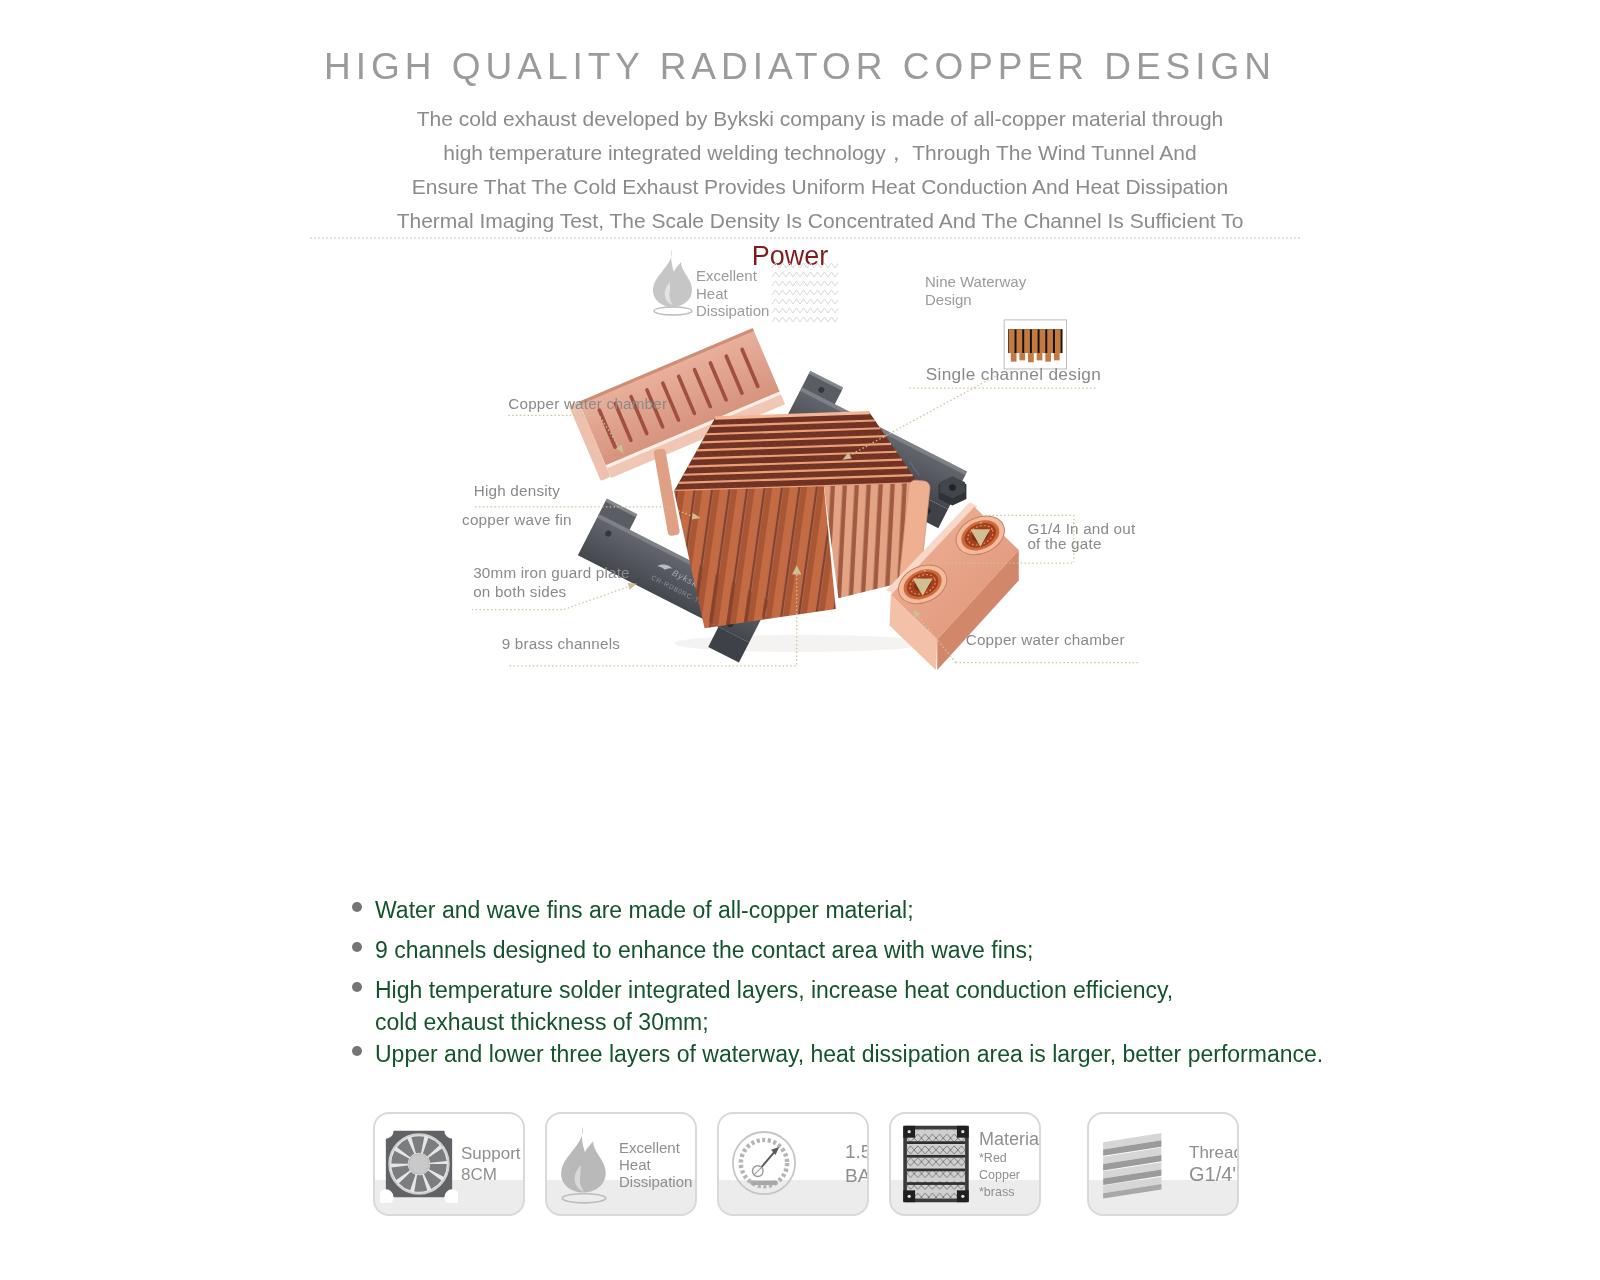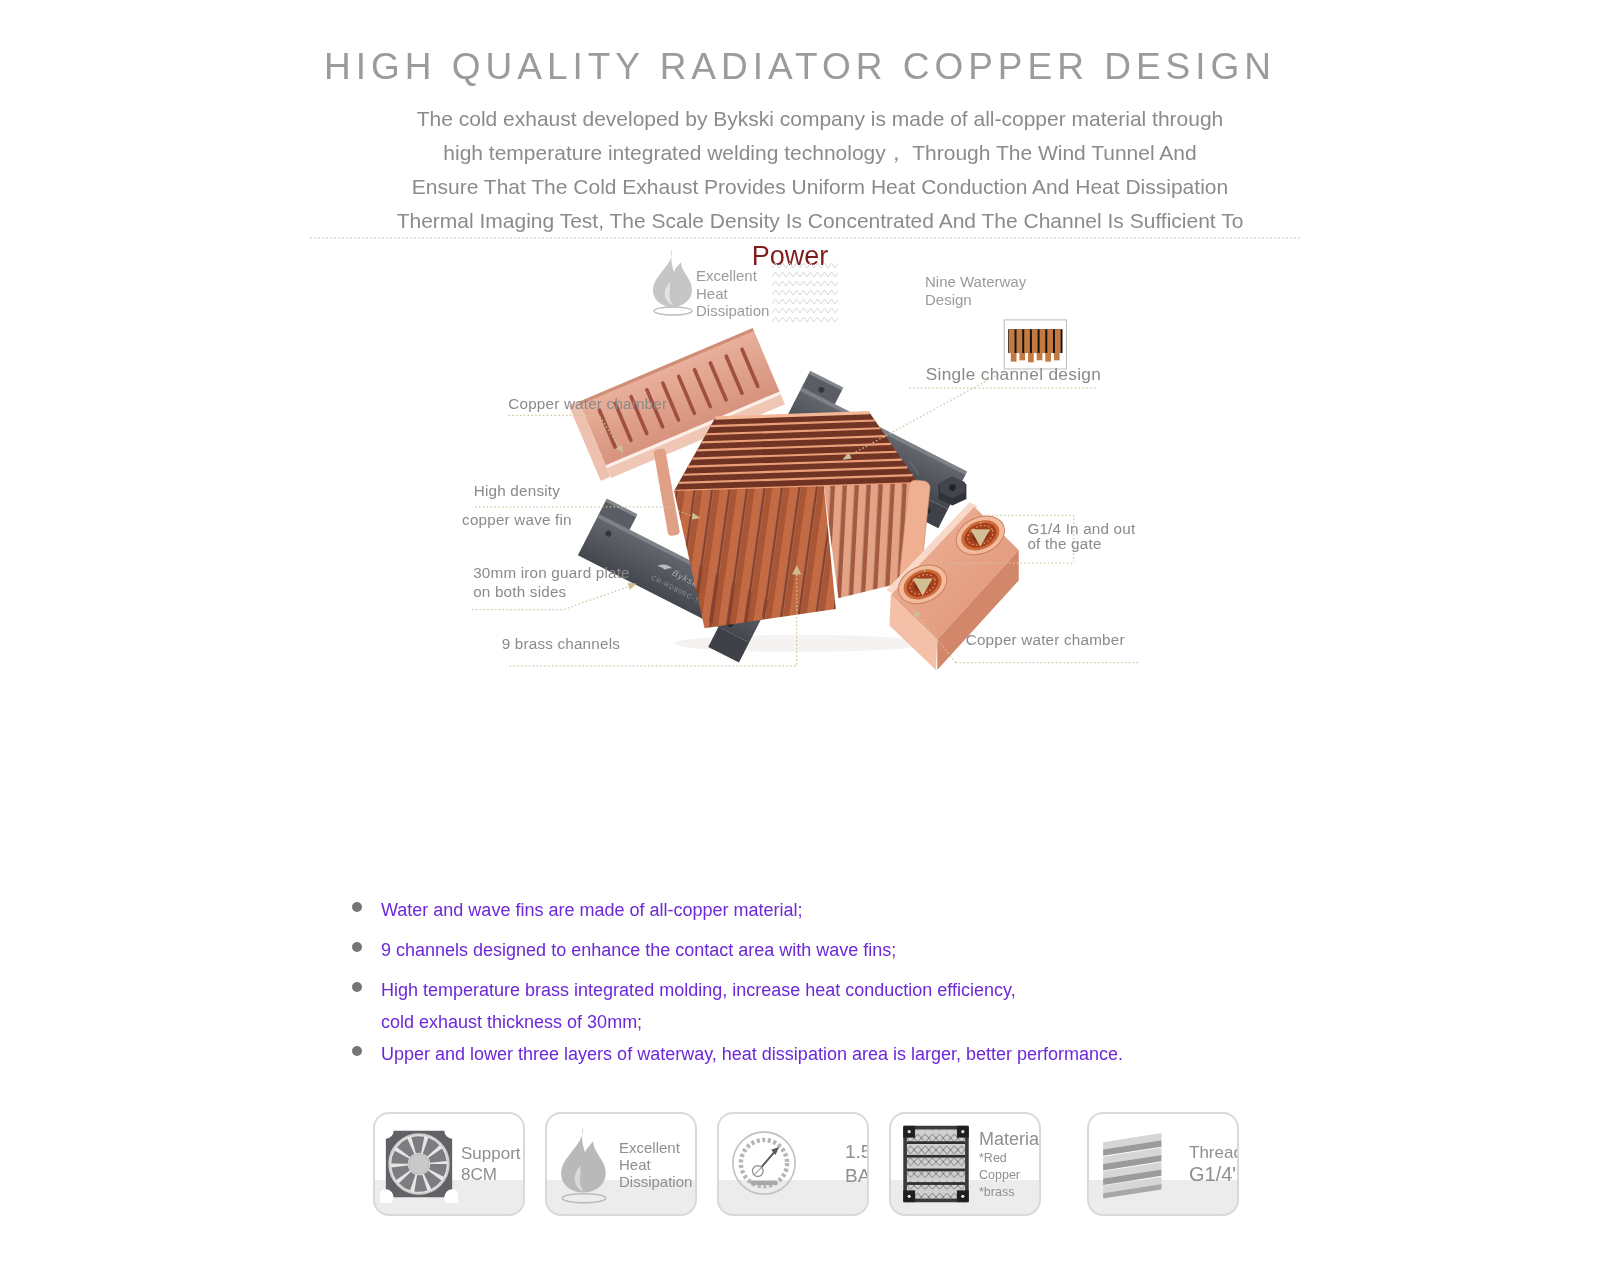--- a/index.html
+++ b/index.html
@@ -25,21 +25,21 @@
   .callout { font-size:23px; fill:#8a8a8a; letter-spacing:0.3px; }
   .callout-big { font-size:26px; fill:#8a8a8a; letter-spacing:0.5px; }
   .leader { fill:none; stroke:#cfc39a; stroke-width:2; stroke-dasharray:2.2 3.6; }
   .arrowhead { fill:#cdbf92; }
   .plate-brand { font-size:13px; fill:#a8abb1; letter-spacing:1.5px; font-style:italic; }
   .plate-model { font-size:10px; fill:#8e9197; letter-spacing:1.2px; }
 
   .bullet { left:352px; display:flex; }
   .bullet .dot { width:10px; height:10px; border-radius:50%; background:#757575;
     margin-top:8px; margin-right:13px; flex-shrink:0; }
-  .bullet .bl { font-size:18px; line-height:32px; color:#6d28d9;margin-left:6px; }
+  .bullet .bl { font-size:23px; line-height:32px; color:#14532d; }
   #bullet-1 { top:894px; } #bullet-2 { top:934px;justify-content:space-between; }
   #bullet-3 { top:974px; } #bullet-4 { top:1038px; }
 
   .card { top:1112px; width:152px; height:104px; border:2px solid #d9d9d9;
     border-radius:16px; overflow:hidden; display:flex; align-items:center;
     background:linear-gradient(#ffffff 0 66%, #ececec 66% 100%); }
   .card .ic { flex-shrink:0; margin-left:5px; }
   .card .ct { margin-left:3px; color:#8f8f8f; }
   #card-1 { left:373px; } #card-2 { left:545px; } #card-3 { left:717px;gap:38px; }
   #card-4 { left:889px; } #card-5 { left:1087px;gap:10px; }
@@ -279,21 +279,21 @@
   </div>
   <div class="abs bullet" id="bullet-2">
     <span class="dot"></span>
     <div class="bl">
         <div>9 channels designed to enhance the contact area with wave fins;</div>
       </div>
   </div>
   <div class="abs bullet" id="bullet-3">
     <span class="dot"></span>
     <div class="bl">
-      <div>High temperature brass integrated molding, increase heat conduction efficiency,</div>
+      <div>High temperature solder integrated layers, increase heat conduction efficiency,</div>
       <div>cold exhaust thickness of 30mm;</div>
     </div>
   </div>
   <div class="abs bullet" id="bullet-4">
     <span class="dot"></span>
     <div class="bl">
         <div>Upper and lower three layers of waterway, heat dissipation area is larger, better performance.</div>
       </div>
   </div>
 

